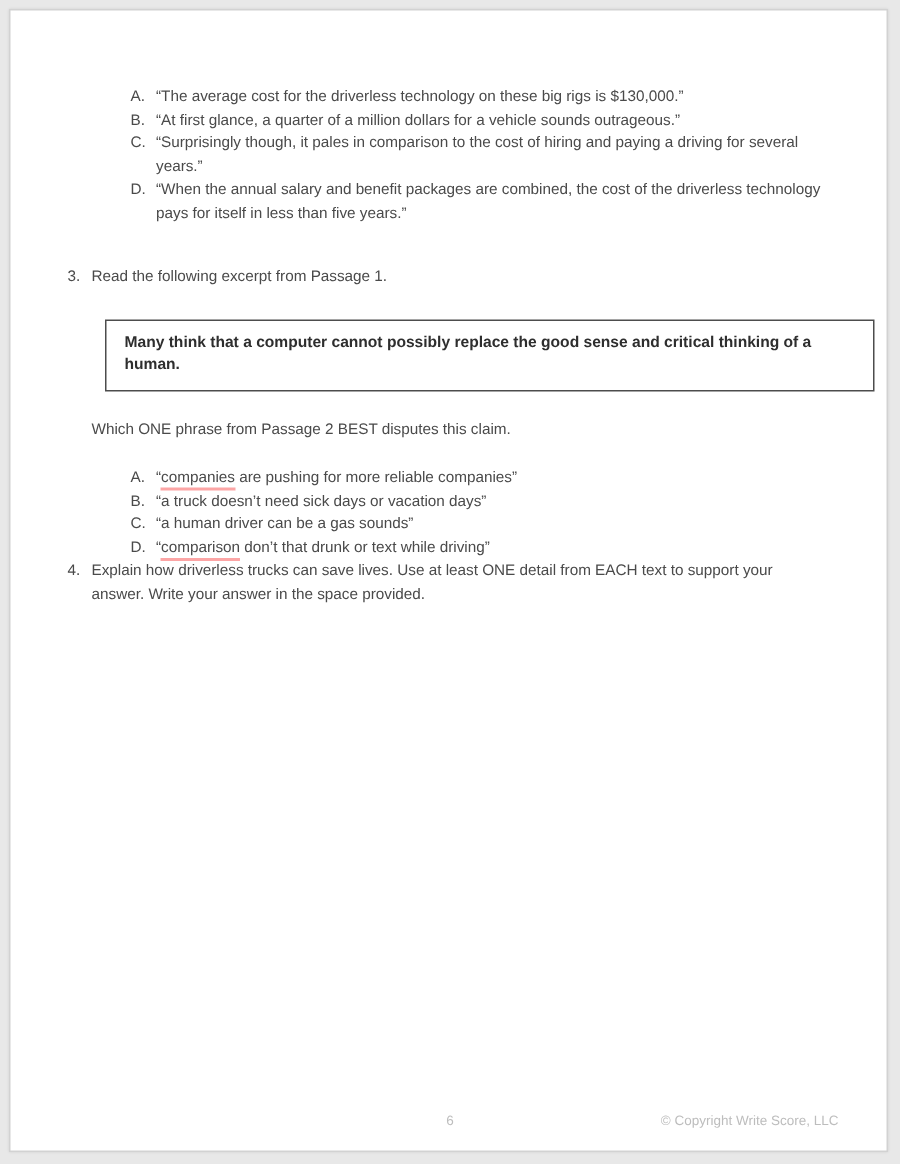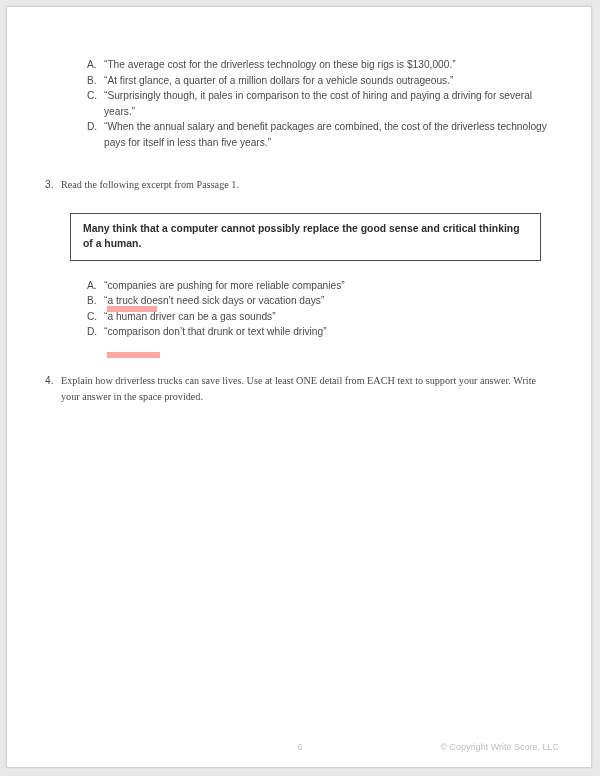--- a/index.html
+++ b/index.html
@@ -40,21 +40,20 @@
     font-size: 10.2px;
     line-height: 15.5px;
   }
   .qnum {
     width: 16px;
     flex: 0 0 16px;
     text-align: left;
   }
   .qtext {
     flex: 1 1 auto;
-    font-family: Liberation Serif, serif;
   }
 
   .opt-row {
     display: flex;
     align-items: flex-start;
     color: #4a4a4a;
     font-size: 10.2px;
     line-height: 15.6px;
   }
   .opt-letter {
@@ -77,21 +76,21 @@
   
   #question-3 {
     position: absolute;
     left: 38px;
     top: 170px;
     width: 500px;
   }
   .excerpt-box {
     margin-left: 25px;
     margin-top: 20px;
-    width: 471px;
+    width: 513px;
     box-sizing: border-box;
     border: 1.2px solid #4d4d4d;
     padding: 7px 12px 8px 12px;
     font-weight: bold;
     font-size: 10.4px;
     line-height: 15.5px;
     color: #2e2e2e;
   }
   .sub-prompt {
     margin-left: 16px;
@@ -99,22 +98,22 @@
     font-size: 10.2px;
     line-height: 15.5px;
     color: #4a4a4a;
   }
   #options-block-q3 {
     margin-left: 42px;
     margin-top: 17px;
     width: 400px;
   }
   .spell-underline {
-    border-bottom: 6px solid #fca5a5;
-    padding-bottom: 15px;
+    border-bottom: 2px solid #fca5a5;
+    padding-bottom: 1px;
   }
 
   
   #question-4 {
     position: absolute;
     left: 38px;
     top: 366px;
     width: 505px;
   }
 
@@ -170,20 +169,21 @@
     <div id="question-3">
       <div class="qnum-row">
         <span class="qnum">3.</span>
         <span class="qtext">Read the following excerpt from Passage 1.</span>
       </div>
 
       <div class="excerpt-box">
         <span>Many think that a computer cannot possibly replace the good sense and critical thinking of a human.</span>
       </div>
 
+      <div class="sub-prompt">Which ONE phrase from Passage 2 BEST disputes this claim.</div>
 
       <div id="options-block-q3">
         <div class="opt-row">
           <span class="opt-letter">A.</span>
           <span class="opt-text"><span>“</span><span class="spell-underline">companies</span><span> are pushing for more reliable companies”</span></span>
         </div>
         <div class="opt-row">
           <span class="opt-letter">B.</span>
           <span class="opt-text"><span>“</span><span>a truck doesn’t need sick days or vacation days”</span></span>
         </div>

